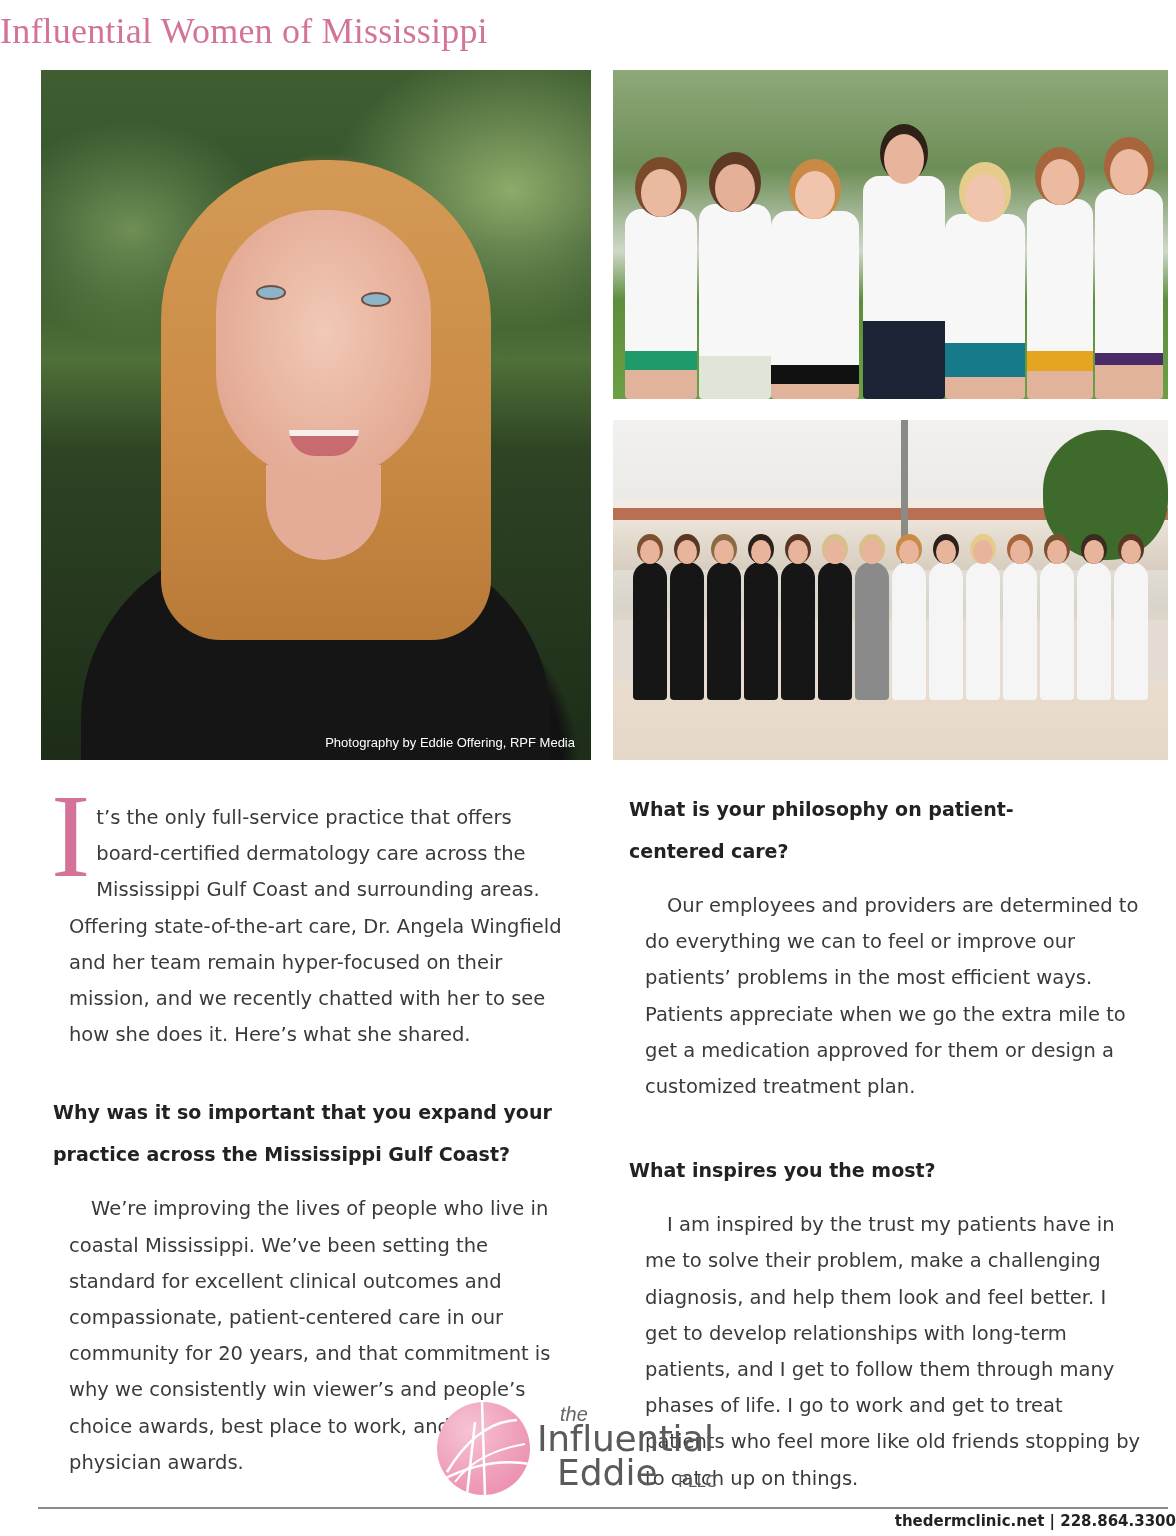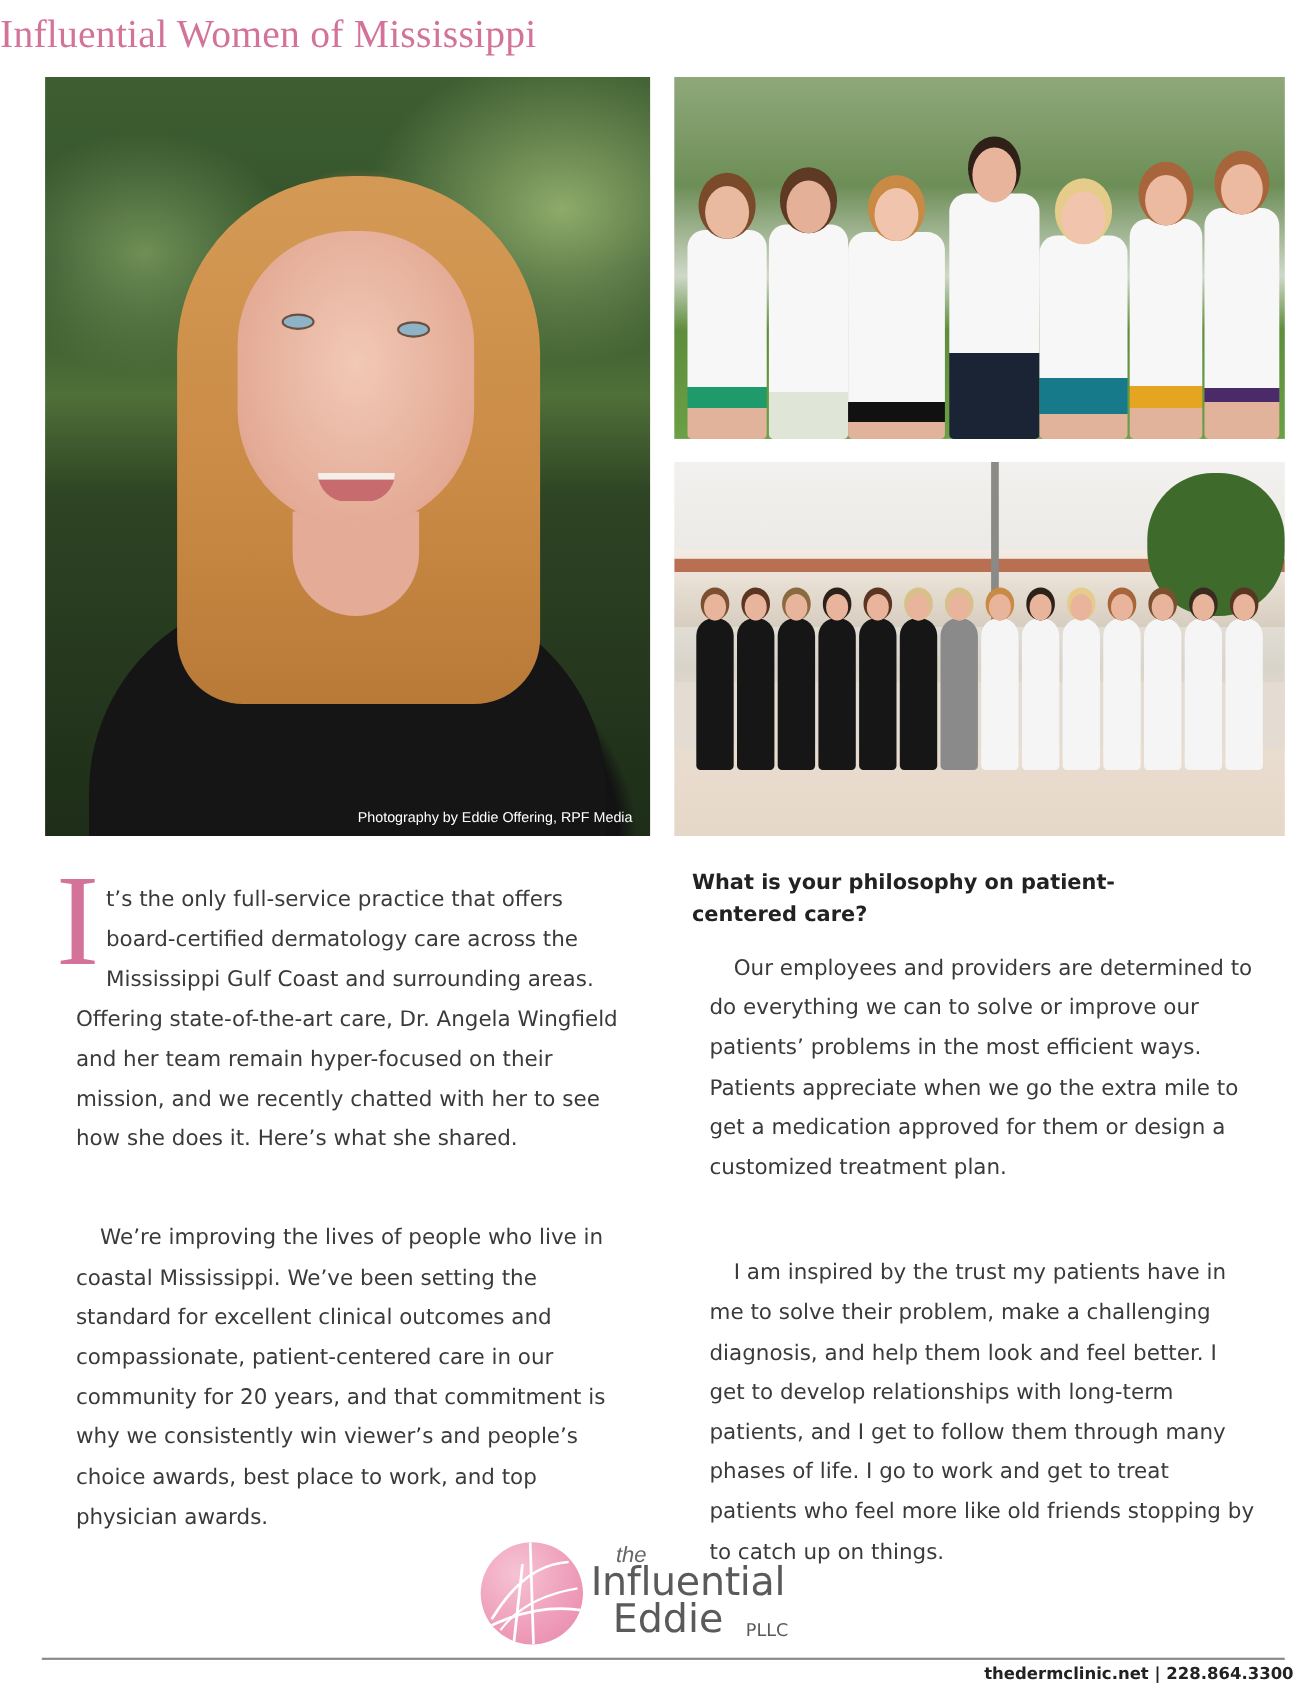--- a/index.html
+++ b/index.html
@@ -31,21 +31,21 @@
   .photo-team1 { left:613px; top:70px; width:555px; height:329px;
     background:linear-gradient(180deg, #8fa87a 0%, #6d8e57 30%, #cfd8c8 55%, #5e8d3c 70%, #6ba045 100%); }
   .photo-team2 { left:613px; top:420px; width:555px; height:340px;
     background:linear-gradient(180deg, #f2f1ef 0%, #eae8e4 30%, #d9d4c9 55%, #e9ddd0 75%, #e6d8c8 100%); }
   .person { position:absolute; bottom:0; }
   .person .head { position:absolute; left:50%; transform:translateX(-50%); border-radius:50%; }
   .person .torso { position:absolute; left:0; right:0; border-radius:16px 16px 4px 4px; }
 
   .col { position:absolute; font-size:19.5px; line-height:36.2px; color:#3a3a3a; }
   .col p { margin:16px; }
-  .col h3 { margin:0; font-size:19px; line-height:29px; font-weight:bold; color:#222222; }
+  .col h3 { margin:0; font-size:19px; line-height:42px; font-weight:bold; color:#222222; }
   .indent { text-indent:22px; }
   .dropcap { float:left; font-family:"Liberation Serif", serif; font-size:118px; line-height:90px; color:#d4739a; margin:8px 6px 0 -2px; height:96px; }
 
   .logo { position:absolute; left:437px; top:1402px; width:93px; height:93px; border-radius:50%;
     background:radial-gradient(circle at 35% 30%, #f6c3d4 0%, #ef9fbb 55%, #e786a9 100%); overflow:hidden; }
   .logo-text-the { position:absolute; left:560px; top:1403px; font-family:"Liberation Sans", sans-serif; font-style:italic; font-size:20px; color:#666666; }
   .logo-text-derm { position:absolute; left:537px; top:1418px; font-family:"DejaVu Sans", sans-serif; font-size:36px; color:#5a5a5a; letter-spacing:-0.3px; }
   .logo-text-clinic { position:absolute; left:557px; top:1452px; font-family:"DejaVu Sans", sans-serif; font-size:36px; color:#5a5a5a; }
   .logo-text-pllc { position:absolute; left:678px; top:1472px; font-family:"DejaVu Sans", sans-serif; font-size:16px; color:#5a5a5a; }
 
@@ -162,27 +162,29 @@
         <div class="torso" style="top:22px;bottom:0;background:#f5f5f5;"></div>
         <div class="head" style="top:0;width:20px;height:24px;background:#e8b59c;box-shadow:0 -3px 0 3px #5a3622;"></div>
       </div>
     </div>
 </div>
 
 <div class="col" style="left:53px;top:784px;width:530px;">
   <span class="dropcap">I</span>
   <p>t’s the only full-service practice that offers board-certified dermatology care across the Mississippi Gulf Coast and surrounding areas. Offering state-of-the-art care, Dr. Angela Wingfield and her team remain hyper-focused on their mission, and we recently chatted with her to see how she does it. Here’s what she shared.</p>
   <div style="height:22px;"></div>
+  <h3>Why was it so important that you expand your practice across the Mississippi Gulf Coast?</h3>
   <p class="indent">We’re improving the lives of people who live in coastal Mississippi. We’ve been setting the standard for excellent clinical outcomes and compassionate, patient-centered care in our community for 20 years, and that commitment is why we consistently win viewer’s and people’s choice awards, best place to work, and top physician awards.</p>
 </div>
 
 <div class="col" style="left:629px;top:788px;width:530px;">
   <h3 style="width:470px;">What is your philosophy on patient-centered care?</h3>
-  <p class="indent">Our employees and providers are determined to do everything we can to solve or improve our patients’ problems in the most efficient ways. Patients appreciate when we go the extra mile to get a medication approved for them or design a customized treatment plan.</p>
+  <p class="indent">Our employees and providers are determined to do everything we can to feel or improve our patients’ problems in the most efficient ways. Patients appreciate when we go the extra mile to get a medication approved for them or design a customized treatment plan.</p>
   <div style="height:28px;"></div>
+  <h3>What inspires you the most?</h3>
   <p class="indent">I am inspired by the trust my patients have in me to solve their problem, make a challenging diagnosis, and help them look and feel better. I get to develop relationships with long-term patients, and I get to follow them through many phases of life. I go to work and get to treat patients who feel more like old friends stopping by to catch up on things.</p>
 </div>
 
 <div class="logo">
   <svg width="93" height="93" viewBox="0 0 93 93">
     <path d="M30 93 L38 20" stroke="#fff" stroke-width="2.5" fill="none"></path>
     <path d="M48 93 L45 0" stroke="#fff" stroke-width="2.5" fill="none"></path>
     <path d="M10 70 Q40 20 80 18" stroke="#fff" stroke-width="2.5" fill="none"></path>
     <path d="M5 78 Q50 55 93 62" stroke="#fff" stroke-width="2.5" fill="none"></path>
     <path d="M18 80 Q40 50 88 42" stroke="#fff" stroke-width="2" fill="none"></path>

